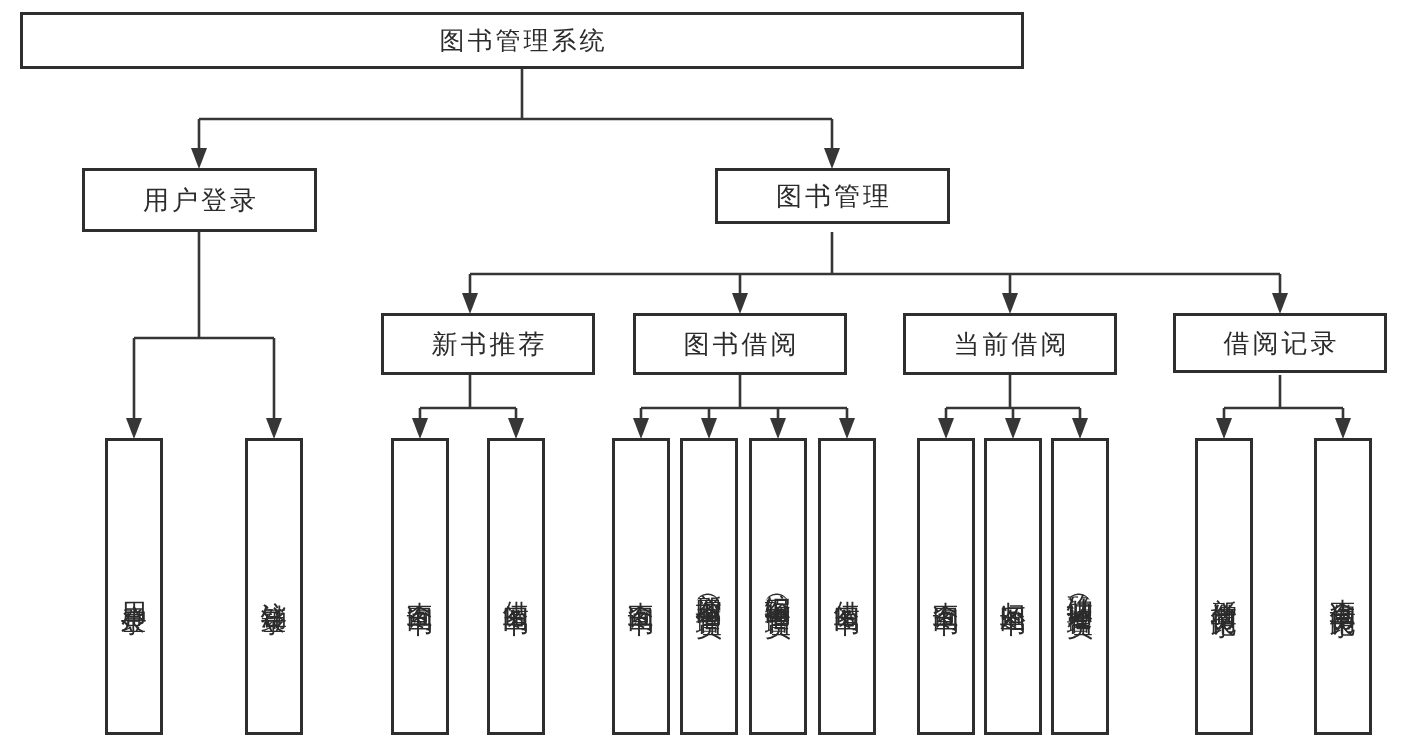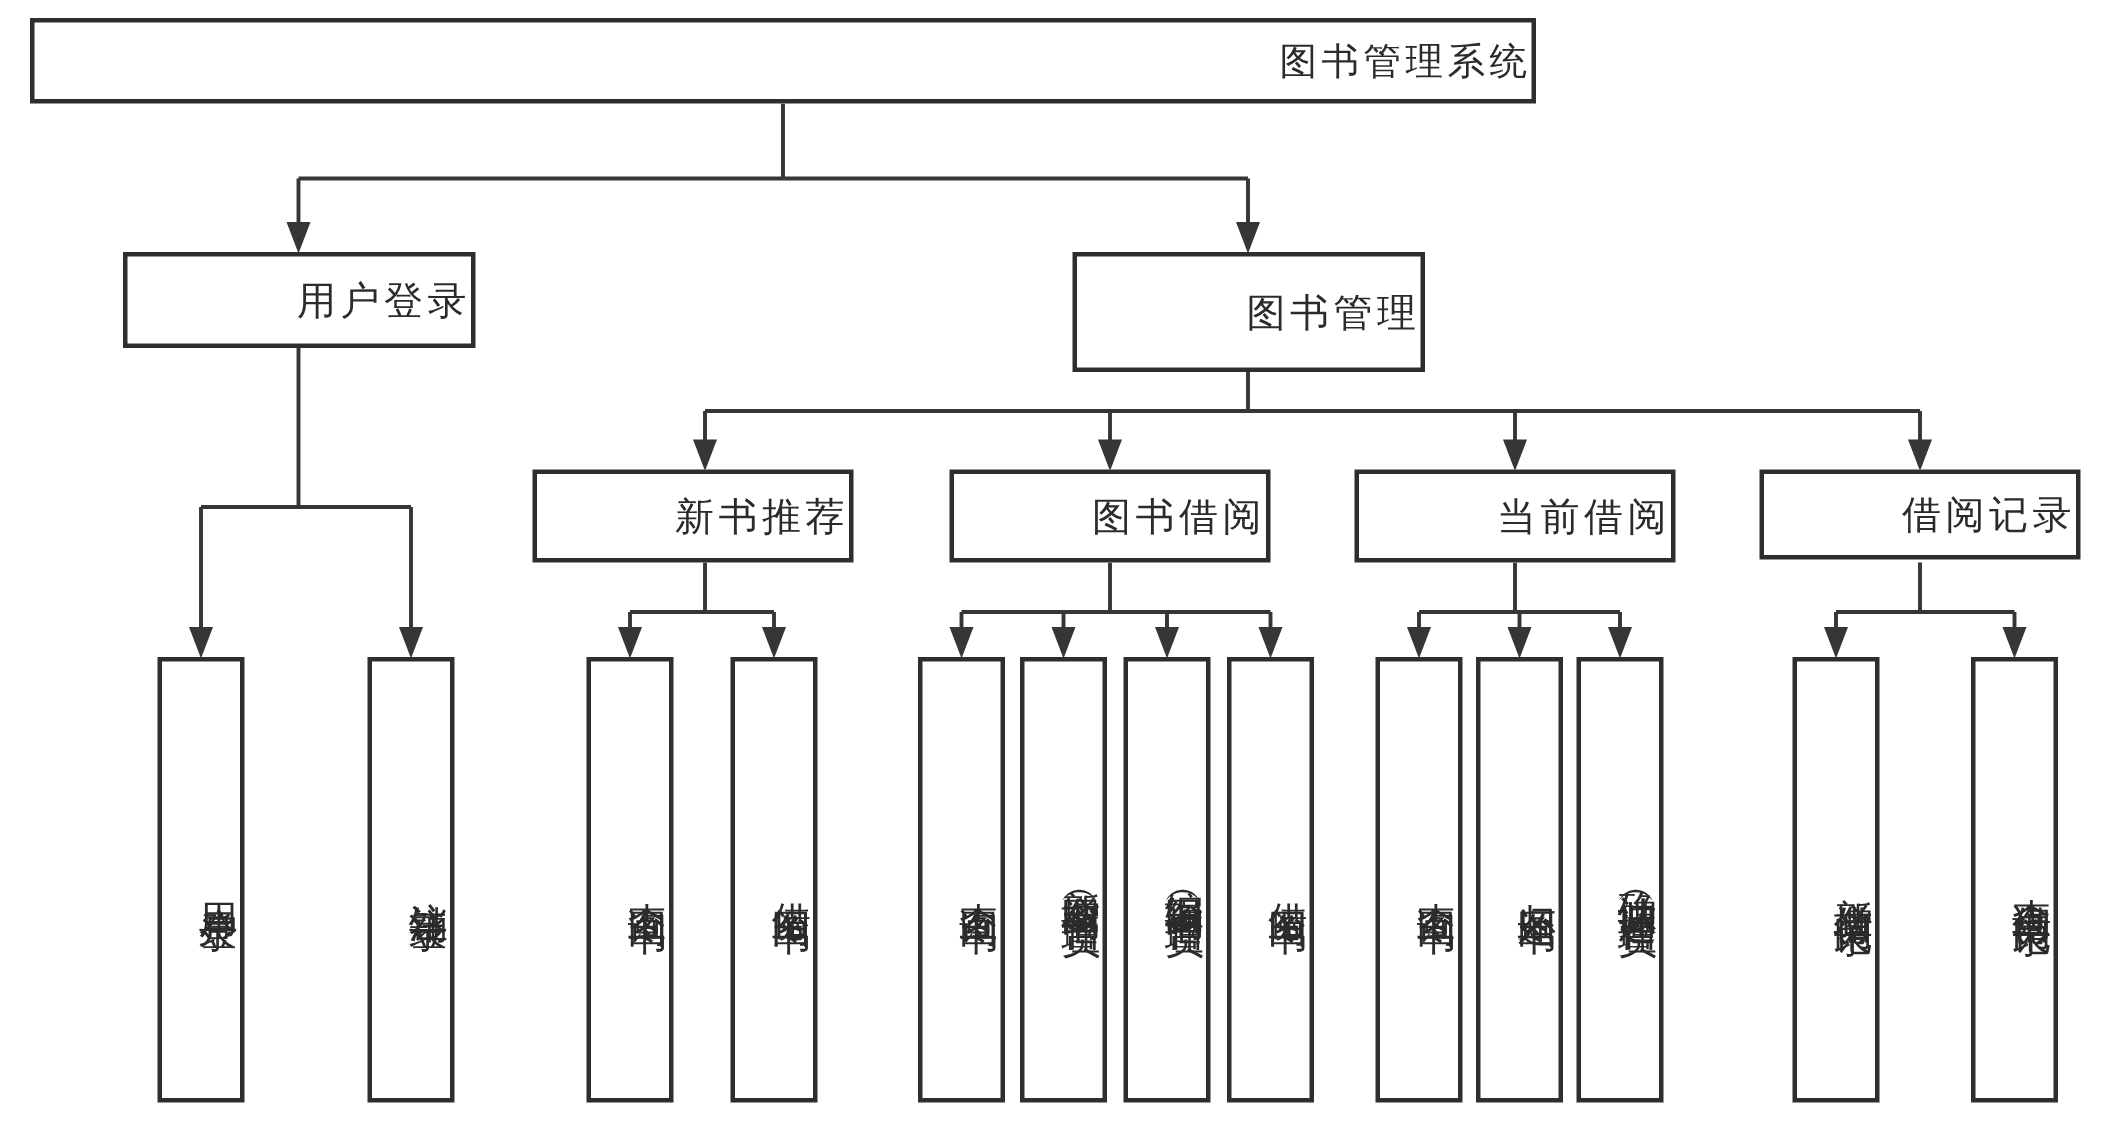--- a/index.html
+++ b/index.html
@@ -9,21 +9,21 @@
     width:1405px;height:747px;
     background:#ffffff;
     overflow:hidden;
   }
   .wires{position:absolute;left:0;top:0;pointer-events:none;}
   .node{
     position:absolute;
     background:#ffffff;
     border:3px solid #2e2e2e;
     box-sizing:border-box;
-    display:flex;align-items:center;justify-content:flex-end;
+    display:flex;align-items:center;justify-content:center;
     color:#2b2b2b;
     z-index:2;
   }
   .h{font-size:26px;letter-spacing:3px;white-space:nowrap;}
   .h.root{font-size:25px;}
   .h span{display:inline-block;text-indent:3px;}
   .v{width:58px;height:297px;}
   .v span{
     writing-mode:vertical-rl;
     text-orientation:mixed;
@@ -85,25 +85,25 @@
     </g>
   </svg>
 
   <div class="node h root" style="left:20px;top:12px;width:1004px;height:57px">
     <span>图书管理系统</span>
   </div>
 
   <div class="node h" style="left:82px;top:168px;width:235px;height:64px">
     <span>用户登录</span>
   </div>
-  <div class="node h" style="left:715px;top:168px;width:235px;height:80px">
+  <div class="node h" style="left:715px;top:168px;width:235px;height:56px">
     <span>图书管理</span>
   </div>
 
-  <div class="node h" style="left:355px;top:313px;width:214px;height:62px">
+  <div class="node h" style="left:381px;top:313px;width:214px;height:62px">
     <span>新书推荐</span>
   </div>
   <div class="node h" style="left:903px;top:313px;width:214px;height:62px">
     <span>当前借阅</span>
   </div>
   <div class="node h" style="left:633px;top:313px;width:214px;height:62px">
     <span>图书借阅</span>
   </div>
   <div class="node h" style="left:1173px;top:313px;width:214px;height:60px">
     <span>借阅记录</span>

